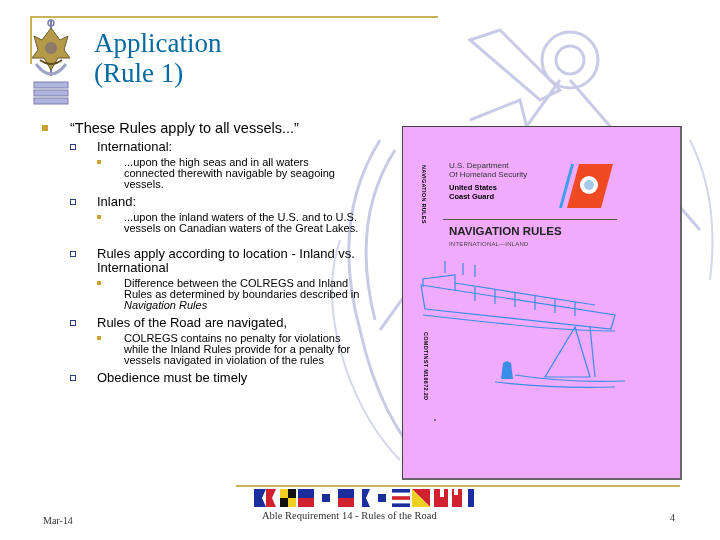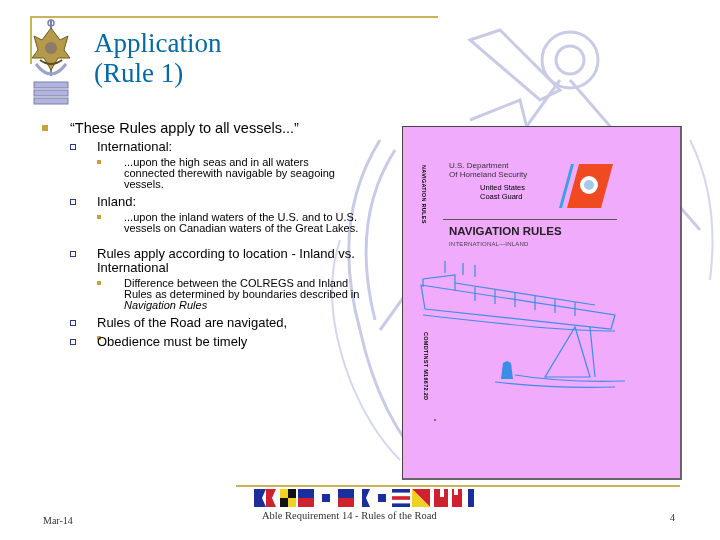--- a/index.html
+++ b/index.html
@@ -22,21 +22,21 @@
   .l2 .b { position: absolute; left: 28px; top: 4px; width: 6px; height: 6px; border: 1px solid #2a3a80; background: #fff; }
   .l3 { position: relative; padding-left: 82px; font-size: 11px; line-height: 11px; margin-bottom: 5px; }
   .l3 .b { position: absolute; left: 55px; top: 3px; width: 4px; height: 4px; background: #c8a233; }
   .gap { height: 8px; }
   .italic { font-style: italic; }
 
   .cover { position: absolute; left: 402px; top: 126px; width: 280px; height: 354px; background: #f0abfc; border: 1px solid #444; border-right: 2px solid #666; border-bottom: 2px solid #666; }
   .cover .spine1 { position: absolute; left: 18px; top: 38px; writing-mode: vertical-rl; font-size: 5.5px; font-weight: bold; letter-spacing: 0.3px; }
   .cover .spine2 { position: absolute; left: 20px; top: 205px; writing-mode: vertical-rl; font-size: 5.5px; font-weight: bold; letter-spacing: 0.3px; }
   .cover .dept { position: absolute; left: 46px; top: 34px; font-size: 8px; line-height: 9px; color: #333; }
-  .cover .uscg { position: absolute; left: 46px; top: 56px; font-size: 7.5px; line-height: 9px; font-weight: normal; margin-left: 31px; }
+  .cover .uscg { position: absolute; left: 46px; top: 56px; font-size: 7.5px; line-height: 9px; font-weight: bold; }
   .cover .racing { position: absolute; left: 150px; top: 37px; width: 60px; height: 44px; }
   .cover .divider { position: absolute; left: 40px; top: 92px; width: 174px; height: 1px; background: #555; }
   .cover .navtitle { position: absolute; left: 46px; top: 98px; font-size: 11.5px; font-weight: bold; color: #222; }
   .cover .navsub { position: absolute; left: 46px; top: 114px; font-size: 6px; color: #444; letter-spacing: 0.2px; }
   .cover .sketch { position: absolute; left: 12px; top: 130px; width: 230px; height: 135px; }
   .cover .dot { position: absolute; left: 31px; top: 292px; width: 2px; height: 2px; background: #555; border-radius: 1px; }
 
   .bottom-rule { position: absolute; left: 236px; top: 485px; width: 444px; height: 2px; background: #c8b35a; }
   .flags { position: absolute; left: 254px; top: 489px; width: 226px; height: 18px; }
   .footer-date { position: absolute; left: 43px; top: 515px; font-family: "Liberation Serif", serif; font-size: 10px; color: #333; }
@@ -85,21 +85,21 @@
 <div class="content">
   <div class="l1"><span class="b"></span><span>“These Rules apply to all vessels...”</span></div>
   <div class="l2"><span class="b"></span><span>International:</span></div>
   <div class="l3"><span class="b"></span><span>...upon the high seas and in all waters connected therewith navigable by seagoing vessels.</span></div>
   <div class="l2"><span class="b"></span><span>Inland:</span></div>
   <div class="l3"><span class="b"></span><span>...upon the inland waters of the U.S. and to U.S. vessels on Canadian waters of the Great Lakes.</span></div>
   <div class="gap"></div>
   <div class="l2"><span class="b"></span><span>Rules apply according to location - Inland vs. International</span></div>
   <div class="l3"><span class="b"></span><span>Difference between the COLREGS and Inland Rules as determined by boundaries described in </span><span class="italic">Navigation Rules</span></div>
   <div class="l2"><span class="b"></span><span>Rules of the Road are navigated,</span></div>
-  <div class="l3"><span class="b"></span></div>
+  <div class="l3"><span class="b"></span><span>COLREGS contains no penalty for violations while the Inland Rules provide for a penalty for vessels navigated in violation of the rules</span></div>
   <div class="l2"><span class="b"></span><span>Obedience must be timely</span></div>
 </div>
 
 <div class="cover">
   <div class="spine1">NAVIGATION RULES</div>
   <div class="spine2">COMDTINST M16672.2D</div>
   <div class="dept">
     <div>U.S. Department</div>
     <div>Of Homeland Security</div>
   </div>

